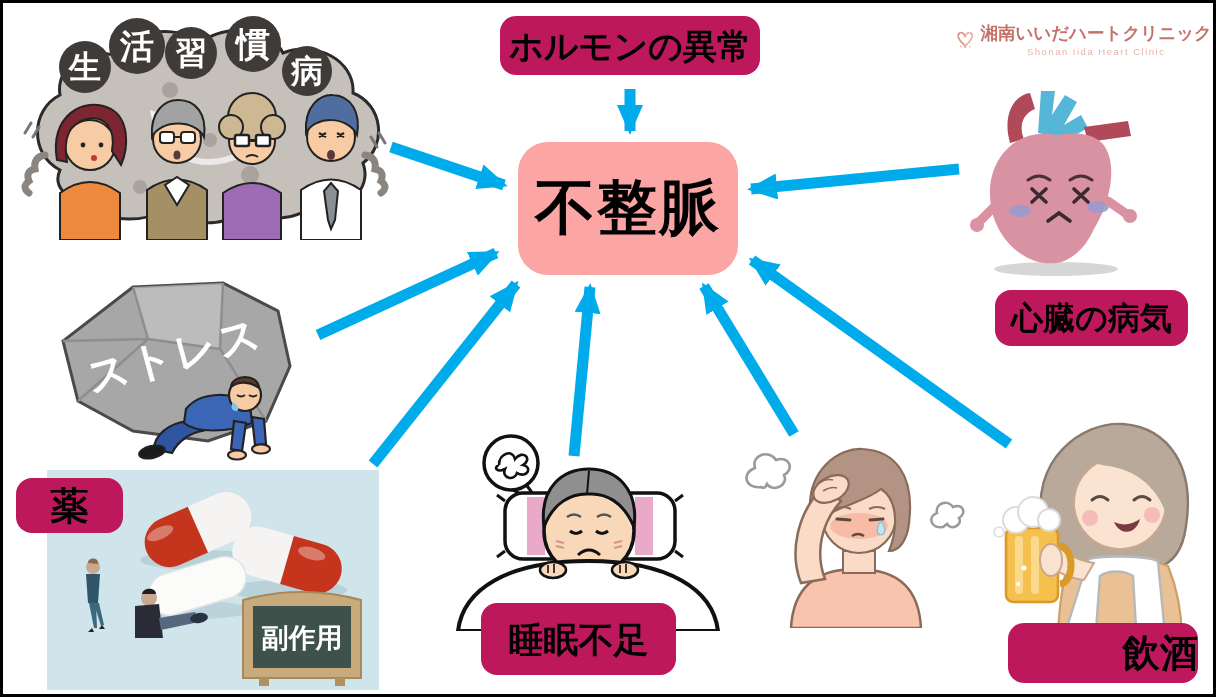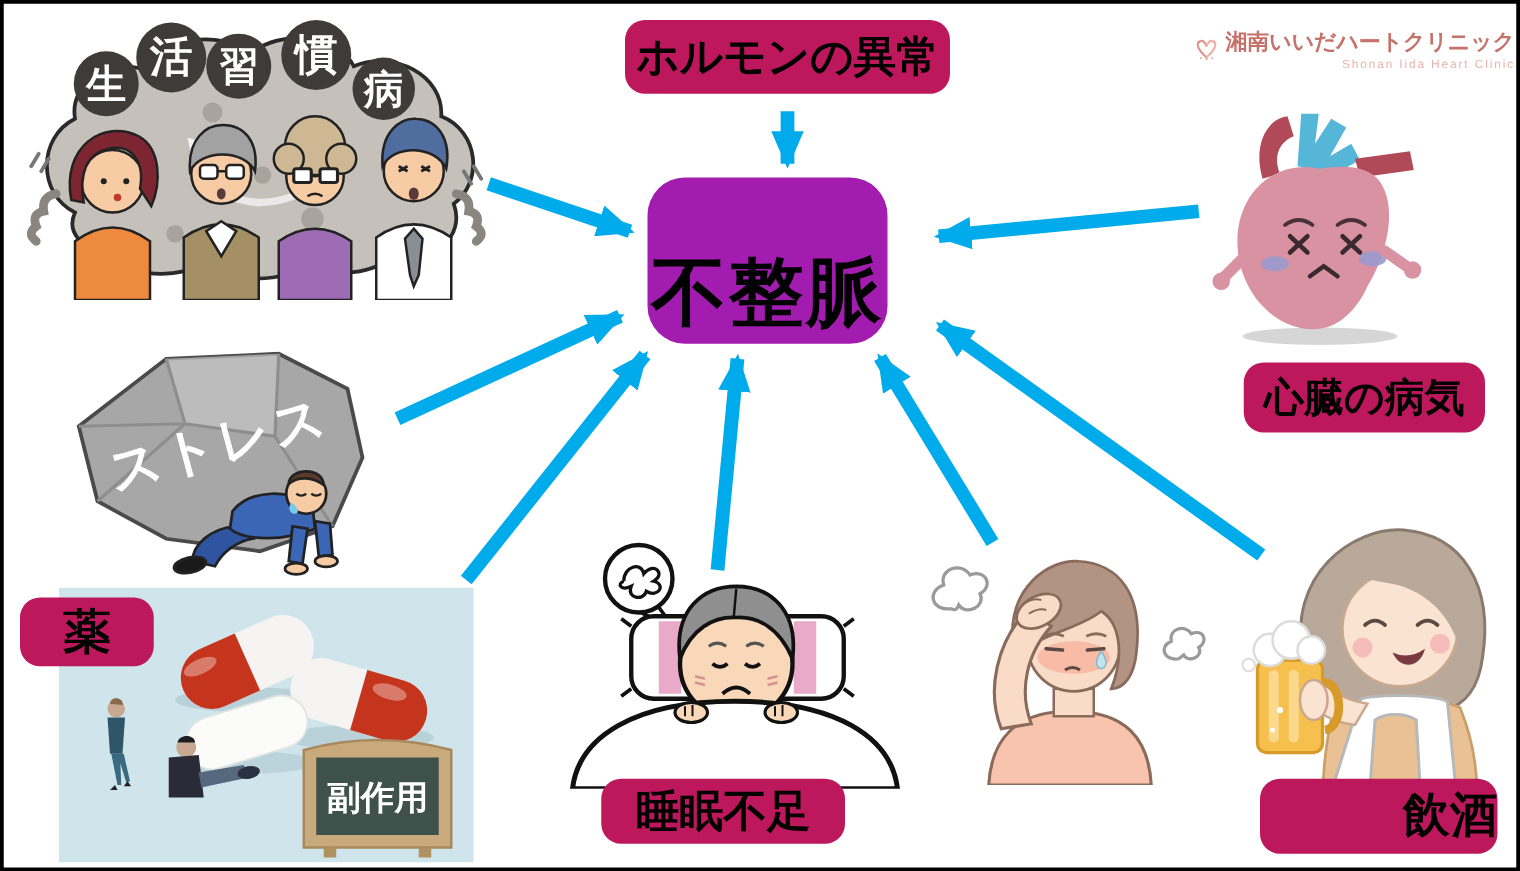--- a/index.html
+++ b/index.html
@@ -9,44 +9,44 @@
     border:3px solid #000;overflow:hidden;
     font-family:"Liberation Sans","DejaVu Sans",sans-serif;
   }
   .ylabel{
     position:absolute;background:#be185d;border-radius:16px;
     display:flex;align-items:center;justify-content:center;
     font-weight:bold;color:#000;z-index:7;line-height:1;
   }
   #label-hormone{left:497px;top:13px;width:260px;height:59px;font-size:34px;}
   #label-heart{left:992px;top:287px;width:193px;height:56px;font-size:32px;align-items:center;}
-  #label-sleep{left:478px;top:620px;width:195px;height:52px;font-size:35px;}
+  #label-sleep{left:478px;top:600px;width:195px;height:72px;font-size:35px;}
   #label-fever{left:750px;top:623px;width:193px;height:60px;font-size:38px;}
   #label-drink{left:1005px;top:620px;width:190px;height:60px;font-size:38px;justify-content:flex-end;}
   #label-medicine{left:13px;top:475px;width:107px;height:55px;font-size:38px;z-index:8;}
   .center-box{
-    position:absolute;left:515px;top:139px;width:192px;height:133px;
-    background:#a21caf;border-radius:30px;z-index:6;
-    display:flex;align-items:flex-end;justify-content:center;
+    position:absolute;left:515px;top:139px;width:220px;height:133px;
+    background:#fca5a5;border-radius:30px;z-index:6;
+    display:flex;align-items:center;justify-content:center;
     font-size:60px;font-weight:bold;color:#000;letter-spacing:2px;
   }
   #arrows{position:absolute;left:0;top:0;z-index:5;}
   .illust{position:absolute;z-index:2;}
   #illust-lifestyle{left:12px;top:12px;}
   #illust-stress{left:35px;top:278px;}
   #illust-pills{left:44px;top:467px;}
   #illust-sleep{left:450px;top:428px;}
   #illust-fever{left:728px;top:428px;}
   #illust-drink{left:985px;top:405px;}
   #illust-heart{left:965px;top:82px;}
   .logo{
     position:absolute;left:953px;top:8px;width:256px;height:56px;
     display:flex;align-items:center;gap:6px;z-index:7;
   }
-  .logo-text{display:flex;flex-direction:column;align-items:flex-end;}
+  .logo-text{display:flex;flex-direction:column;align-items:center;}
   .logo-jp{font-size:17.5px;font-weight:bold;color:#c4726a;white-space:nowrap;}
   .logo-en{font-size:9.5px;font-weight:normal;color:#e7b3ab;letter-spacing:1.5px;white-space:nowrap;margin-top:1px;}
   svg text.jp-bold{font-family:"Liberation Sans","DejaVu Sans",sans-serif;font-weight:bold;}
 </style>
 </head>
 <body>
 
 <div class="canvas">
 
   <div class="center-box">

